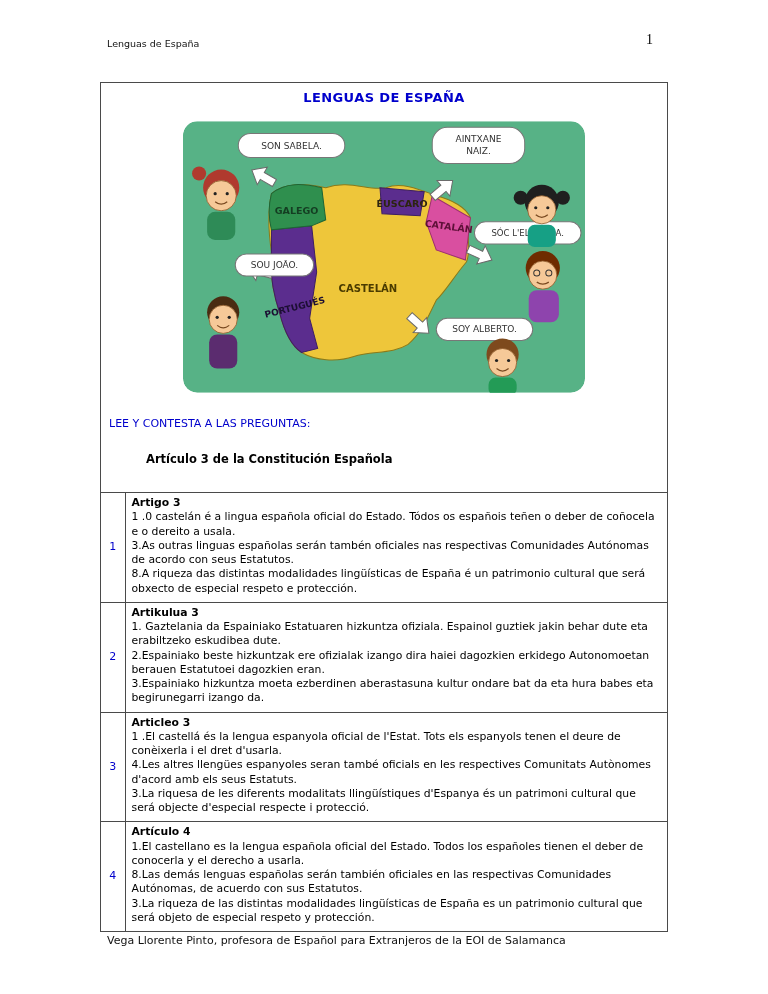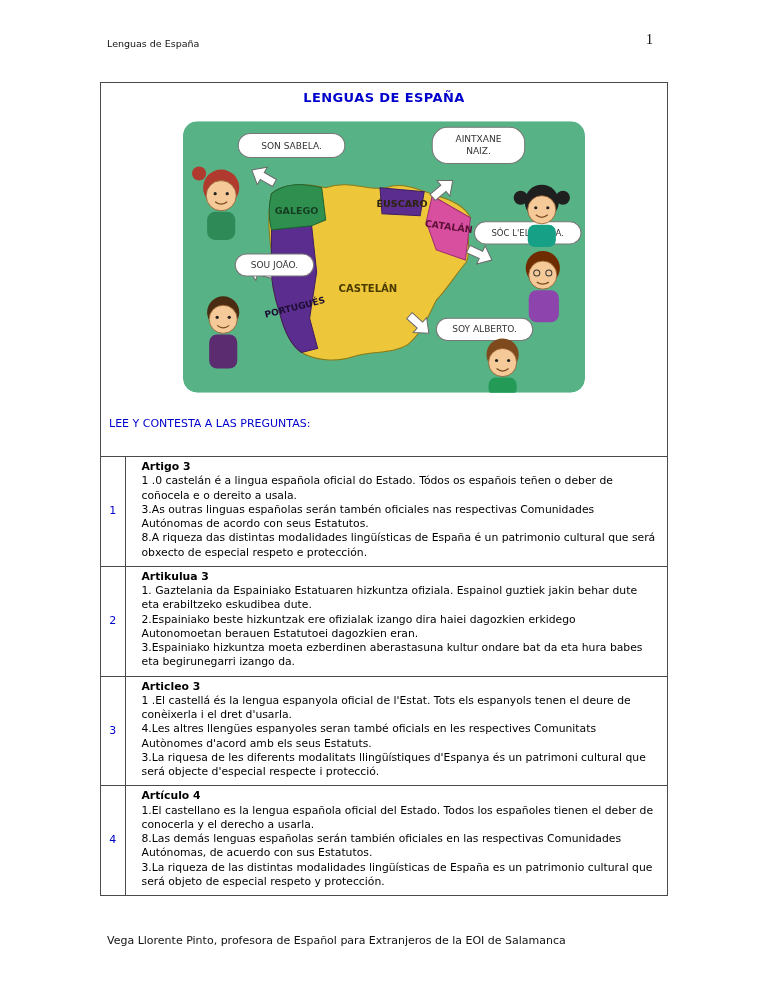--- a/index.html
+++ b/index.html
@@ -39,21 +39,21 @@
   table.lang-table {
     width:100%; border-collapse:collapse; margin-top:26px;
     font-size:10.8px; line-height:1.32;
   }
   table.lang-table td { border:1px solid #4a4a4a; }
   table.lang-table td.num {
     width:24px; text-align:center; vertical-align:middle;
     color:#0000cc; border-left:none; font-size:11px;
   }
   table.lang-table td.text {
-    border-right:none; padding:3px 10px 6px 16px; vertical-align:top;
+    border-right:none; padding:3px 10px 6px 6px; vertical-align:top;
   }
   table.lang-table tr:last-child td { border-bottom:none; }
   .row-heading { font-weight:bold; }
   .svg-illustration { display:block; }
 </style>
 </head>
 <body>
 
 <div class="page-header">Lenguas de España</div>
 <div class="page-number">1</div>
@@ -165,20 +165,21 @@
             <circle cx="324" cy="238" r="1.6" fill="#222"></circle>
           <path d="M312,246 Q318,251 324,246" stroke="#7a4a21" stroke-width="1.2" fill="none"></path>
           <rect x="304" y="255" width="28" height="18" rx="7" fill="#239b56"></rect>
         </g>
       </g>
     </svg>
   </div>
 
   <div class="instruction">LEE Y CONTESTA  A LAS PREGUNTAS:</div>
 
+  <div class="subtitle">Artículo 3 de la Constitución Española</div>
 
   <table class="lang-table">
     <tbody>
       <tr>
         <td class="num">1</td>
         <td class="text">
           <div class="row-heading">Artigo 3</div>
           <div>1 .0 castelán é a lingua española oficial do Estado. Tódos os españois teñen o deber de coñocela e o dereito a usala.</div>
           <div>3.As outras linguas españolas serán tambén oficiales nas respectivas Comunidades Autónomas de acordo con seus Estatutos.</div>
           <div>8.A riqueza das distintas modalidades lingüísticas de España é un patrimonio cultural que será obxecto de especial respeto e protección.</div>

